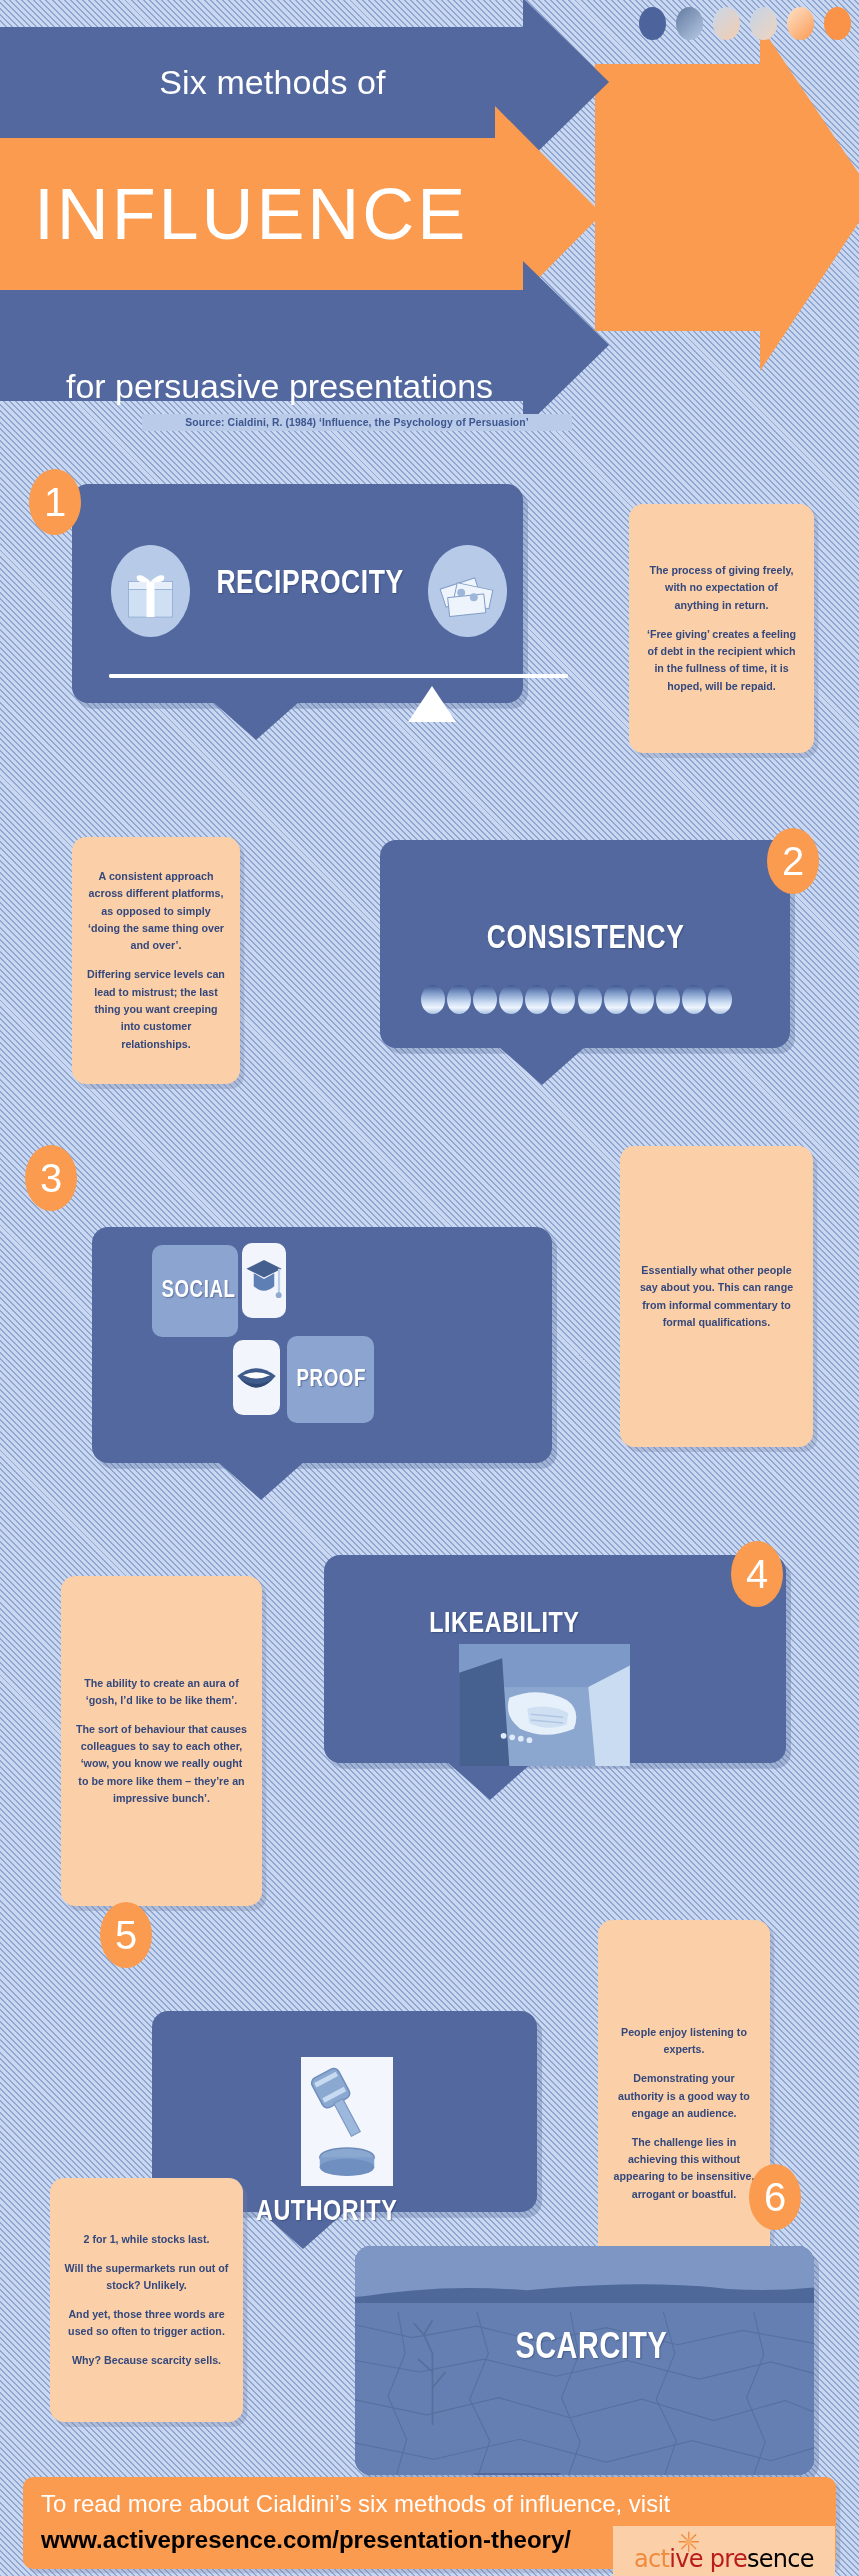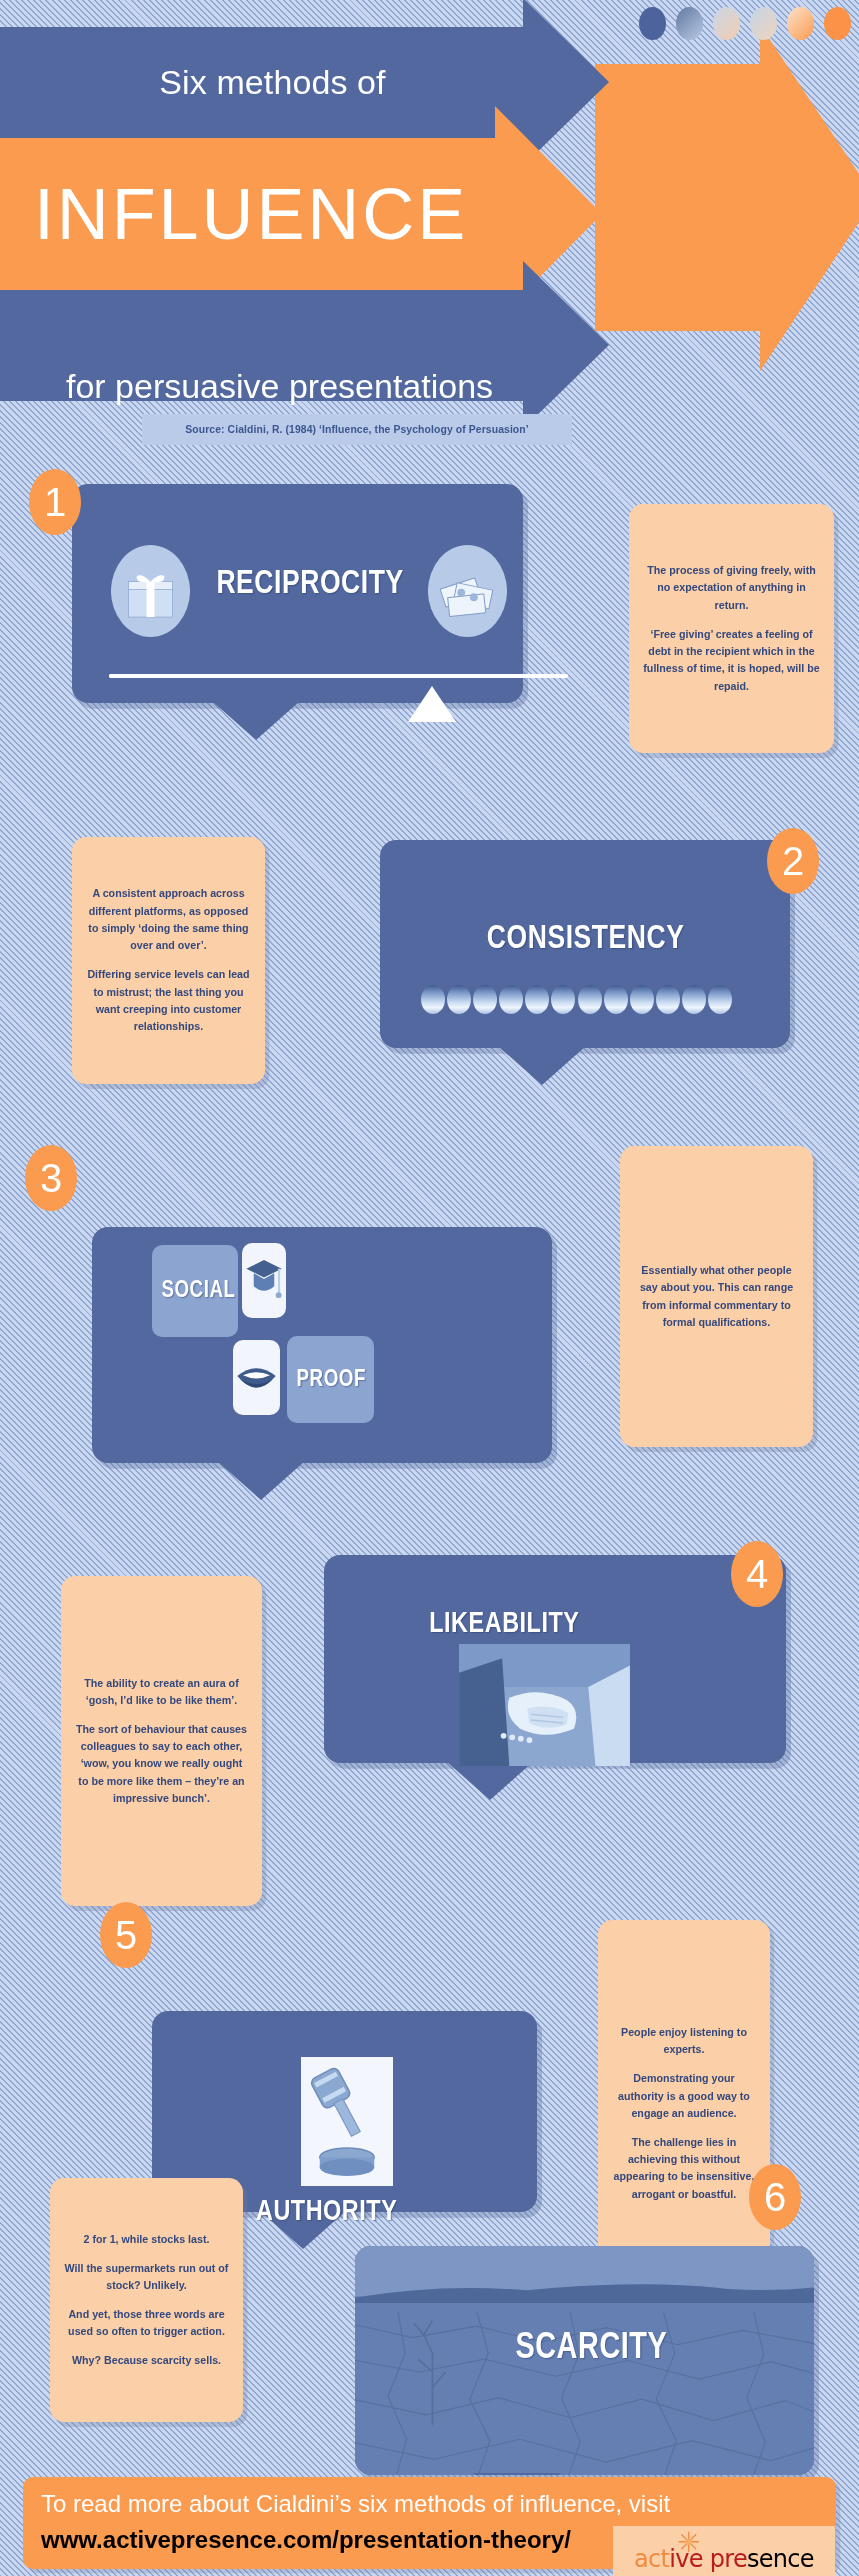--- a/index.html
+++ b/index.html
@@ -64,21 +64,21 @@
     display:flex; align-items:center; justify-content:center;
     color:#ffffff; font-size:34px; font-weight:400;
     z-index:5;
     margin-top:41px;
   }
 
   .dots{ position:absolute; right:8.6px; top:7.2px; display:flex; gap:10px; z-index:6;}
   .dot{ width:27px; height:33px; border-radius:50%; }
 
   .source{
-    position:absolute; left:142px; top:414px; width:430px; height:31px;
+    position:absolute; left:142px; top:414px; width:430px; height:17px;
     background:#b9cbe8; color:#3d5690;
     font-size:10.4px; font-weight:700; display:flex; align-items:center;
     justify-content:center; z-index:7; letter-spacing:0.1px;
   }
 
   
   .sec{ position:absolute; left:0; width:860px; }
 
   .bubble{
     position:absolute; background:#52689f; border-radius:16px;
@@ -124,28 +124,28 @@
   #s1-bubble{ left:72px; top:484px; width:451px; height:219px; }
   #s1-bubble .tail{ left:140px; }
   #s1-title{ position:absolute; left:190px; top:562px; font-size:34px; z-index:6;}
   #s1-chipA{ left:111px; top:545px; width:79px; height:92px; }
   #s1-chipB{ left:428px; top:545px; width:79px; height:92px; }
   #s1-line{ position:absolute; left:109px; top:674px; width:459px; height:3.6px;
             background:#fff; z-index:6; border-radius:1.4px;}
   #s1-tri{ position:absolute; left:408px; top:686px; width:0;height:0;
            border-left:24px solid transparent;border-right:24px solid transparent;
            border-bottom:36px solid #fff; z-index:6;}
-  #s1-note{ left:629px; top:504px; width:205px; height:249px; }
+  #s1-note{ left:629px; top:504px; width:185px; height:249px; }
   #s1-num{ left:29px; top:469px; }
 
   
   #s2-bubble{ left:380px; top:840px; width:410px; height:208px; }
   #s2-bubble .tail{ left:118px; }
   #s2-title{ position:absolute; left:459px; top:917px; font-size:34px; z-index:6;}
-  #s2-note{ left:72px; top:837px; width:193px; height:247px; }
+  #s2-note{ left:72px; top:837px; width:168px; height:247px; }
   #s2-num{ left:767px; top:828px; }
   #s2-orbs{ position:absolute; left:421px; top:985px; display:flex; gap:2.1px; z-index:6;}
   .orb{ width:24px; height:29px; border-radius:50%;
         background:linear-gradient(180deg,#3f5892 0%,#7f9bc9 28%,#cfe0f5 62%,#eef5fd 78%,#a9c0e2 100%);}
 
   
   #s3-bubble{ left:92px; top:1227px; width:460px; height:236px; }
   #s3-bubble .tail{ left:125px; }
   #s3-num{ left:25px; top:1145px; }
   #s3-note{ left:620px; top:1146px; width:193px; height:301px; }

